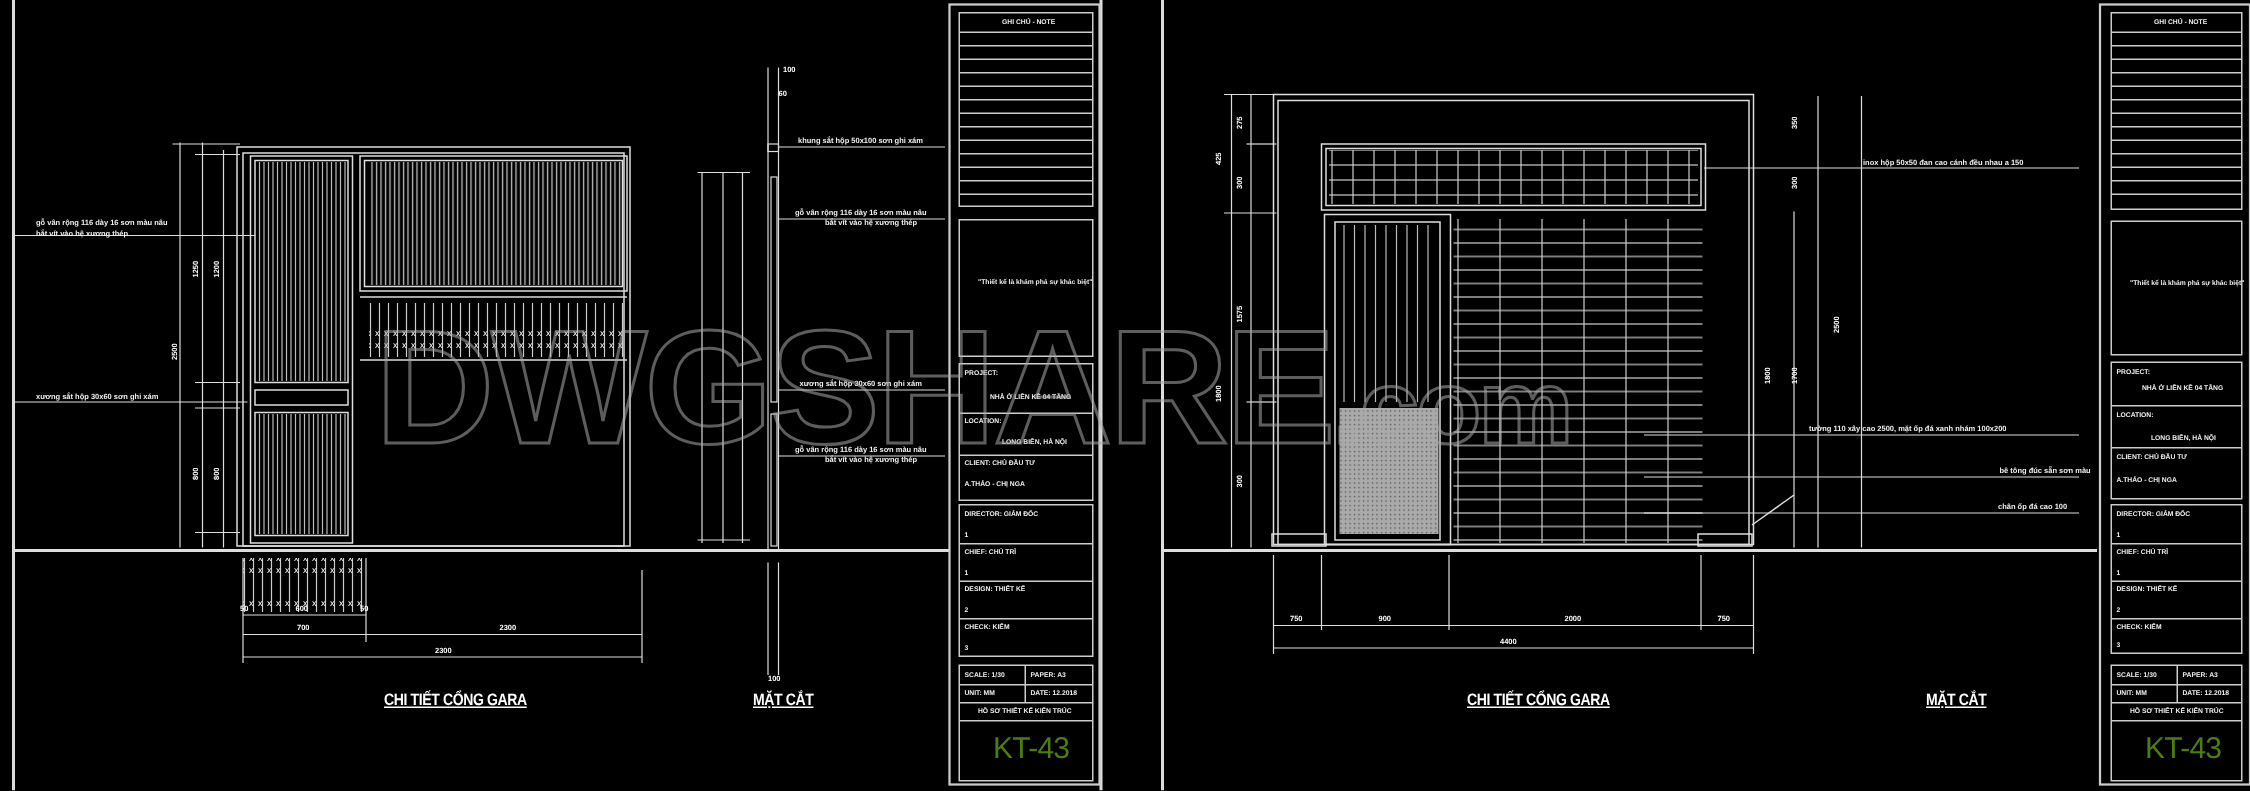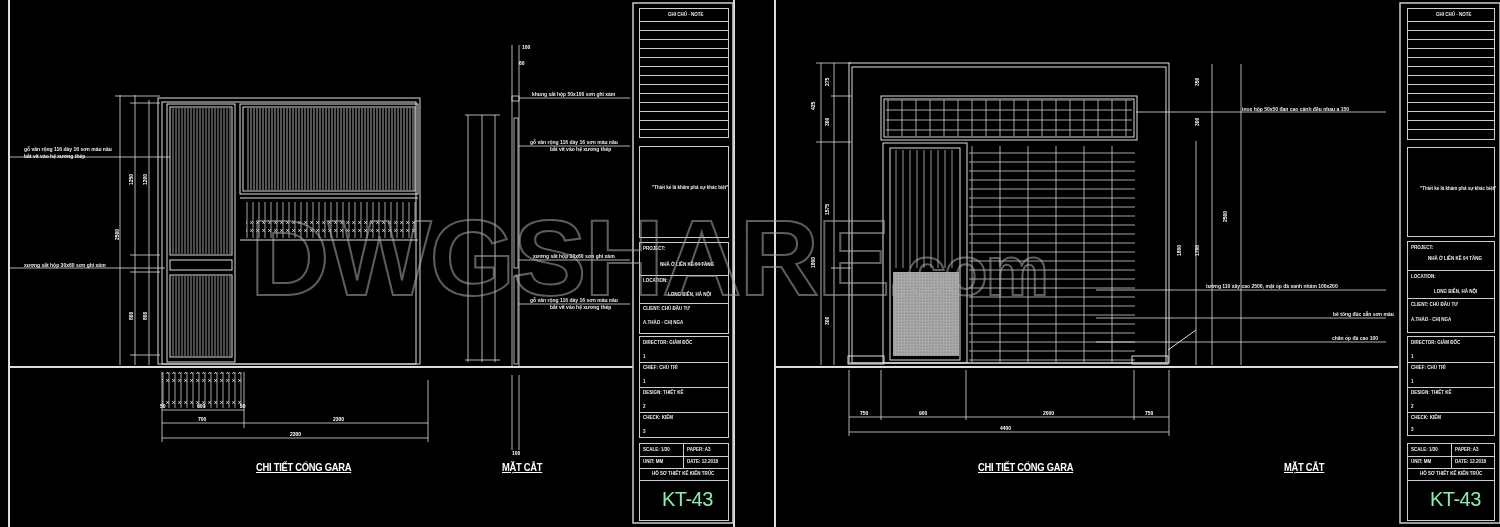--- a/index.html
+++ b/index.html
@@ -6,21 +6,21 @@
   body{width:1500px;height:527px;position:relative;overflow:hidden;font-family:"Liberation Sans",sans-serif;color:#fff;}
   .sheet{position:absolute;top:0;height:527px;border-left:2px solid #ddd;border-right:2px solid #ddd;box-sizing:border-box;}
   svg.draw{position:absolute;left:0;top:0;}
   .tiny{position:absolute;font-size:5px;color:#eee;white-space:nowrap;line-height:6px;font-weight:bold;}
   .dim{position:absolute;font-size:5px;color:#fff;white-space:nowrap;font-weight:bold;}
   .dimv{position:absolute;font-size:5px;color:#fff;white-space:nowrap;font-weight:bold;transform:rotate(-90deg);transform-origin:left top;}
   .title{position:absolute;font-size:11px;font-weight:bold;text-decoration:underline;letter-spacing:-0.3px;transform:scaleX(0.85);transform-origin:left center;color:#fff;}
   .tb{position:absolute;border:1.5px solid #ccc;box-sizing:border-box;}
   .tb-row{position:absolute;left:0;right:0;border-top:1.5px solid #ccc;}
   .tb-text{position:absolute;font-size:4.5px;font-weight:bold;color:#eee;white-space:nowrap;}
-  .tb-big{position:absolute;font-size:20px;color:#86efac;letter-spacing:-0.5px;}
+  .tb-big{position:absolute;font-size:20px;color:#4d7c0f;letter-spacing:-0.5px;}
   .watermark{position:absolute;left:250px;top:195px;font-size:108px;font-weight:bold;color:transparent;-webkit-text-stroke:2px rgba(170,170,170,0.55);letter-spacing:-2px;white-space:nowrap;font-family:"Liberation Sans",sans-serif;transform:scaleX(1.02);transform-origin:left top;}
   .watermark .com{font-size:70px;}
 </style>
 </head>
 <body>
 
 <div class="sheet" style="left:8px;width:727px;">
   <svg class="draw" width="727" height="527">
     <g stroke="#ddd" stroke-width="1" fill="none">
 

